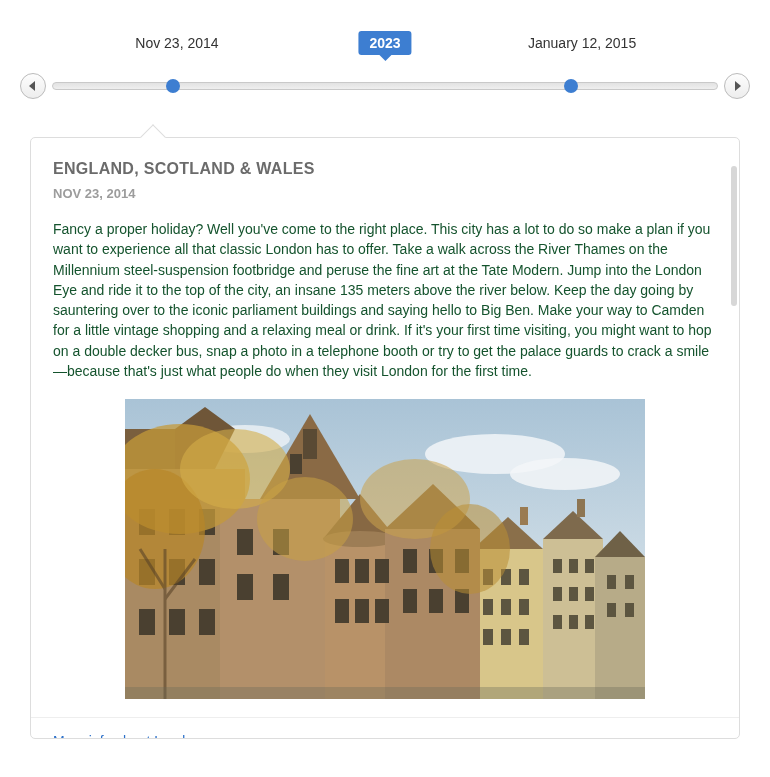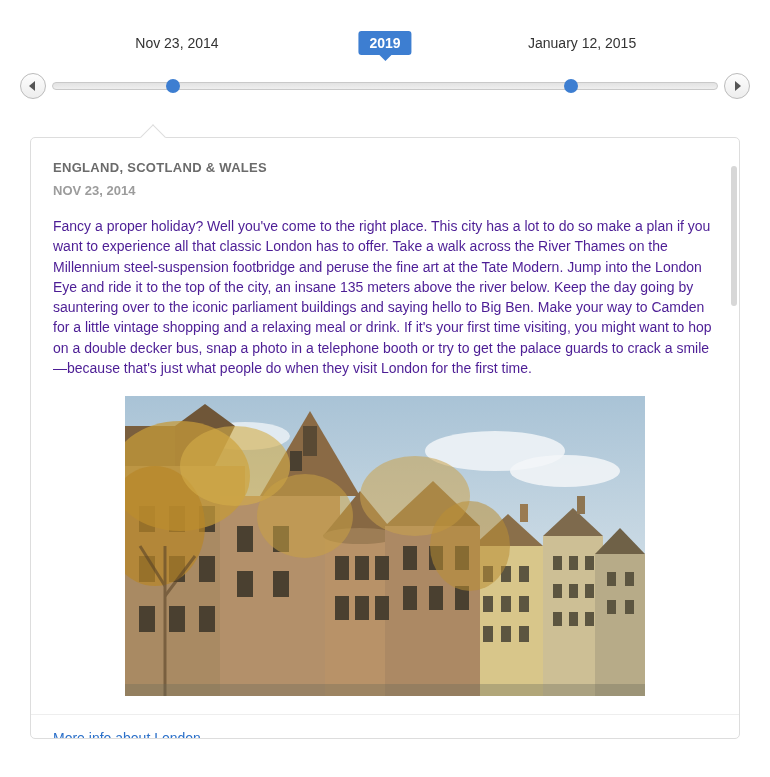--- a/index.html
+++ b/index.html
@@ -107,36 +107,36 @@
     .card-scroll {
       max-height: 600px;
       overflow-y: auto;
       padding: 0;
       position: relative;
     }
     .card-inner {
       padding: 22px 22px 14px;
     }
     .card-title {
-      font-size: 13px;
+      font-size: 16px;
       font-weight: 700;
       color: #6b6b6b;
       letter-spacing: 0.3px;
       margin-bottom: 8px;
     }
     .card-subtitle {
       font-size: 13px;
       font-weight: 700;
       color: #9c9c9c;
       margin-bottom: 18px;
     }
     .card-body {
       font-size: 14px;
       line-height: 1.45;
-      color: #4c1d95;
+      color: #14532d;
       margin-bottom: 18px;
     }
     .card-image {
       display: block;
       width: 520px;
       height: 300px;
       margin: 0 auto 4px;
       border: none;
     }
     .card-link-row {
@@ -159,21 +159,21 @@
       background: #d7d7d7;
       border-radius: 3px;
     }
   </style>
 </head>
 <body>
 
 <div class="timeline-container">
   <div class="timeline-labels">
     <span class="timeline-date-label" style="left:21.5%">Nov 23, 2014</span>
-    <span class="timeline-year-badge">2019</span>
+    <span class="timeline-year-badge">2023</span>
     <span class="timeline-date-label" style="left:77%">January 12, 2015</span>
   </div>
   <div class="timeline-track-row">
     <div class="timeline-arrow" aria-label="Previous">
       <svg viewBox="0 0 8 10">
         <polygon points="6,0 6,10 0,5" fill="#555"></polygon>
       </svg>
     </div>
     <div class="timeline-track">
       <div class="timeline-dot" style="left:18%"></div>

